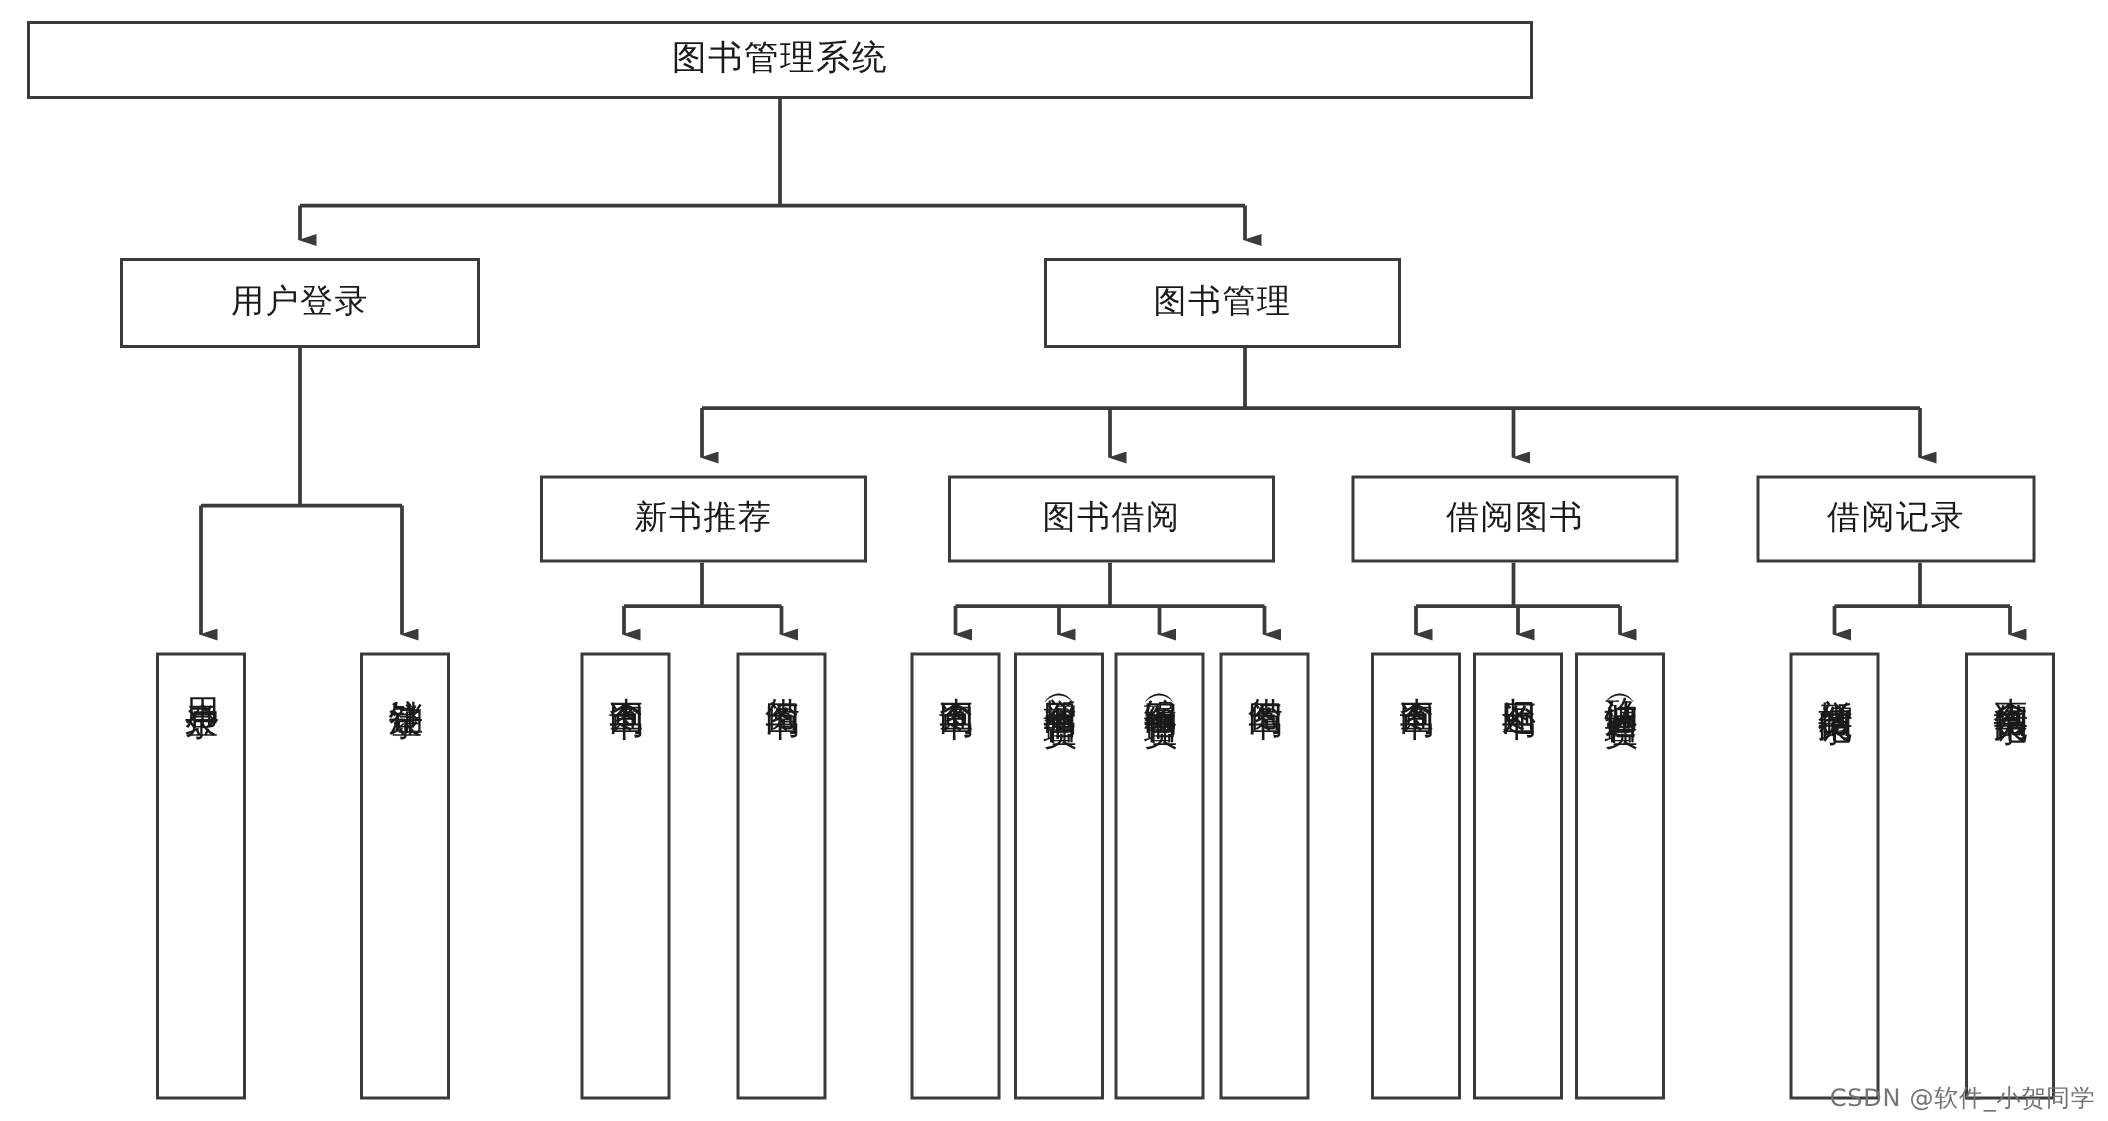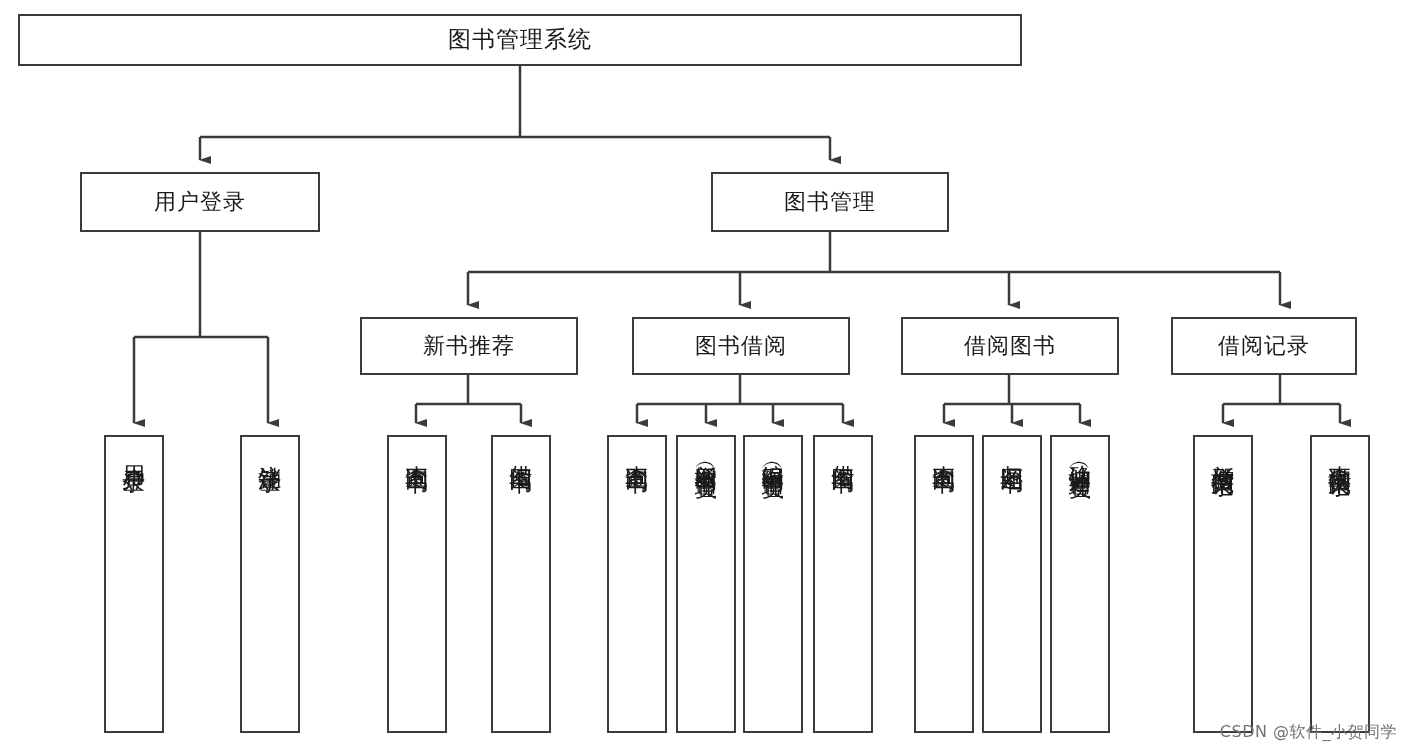--- a/index.html
+++ b/index.html
@@ -133,21 +133,21 @@
     </g>
   </svg>
 
   <div class="node root horizontal" style="left:18px; top:14px; width:1004px; height:52px;">
     <span class="node-label">图书管理系统</span>
   </div>
 
   <div class="node horizontal" style="left:80px; top:172px; width:240px; height:60px;">
     <span class="node-label">用户登录</span>
   </div>
-  <div class="node horizontal" style="left:711px; top:172px; width:238px; height:60px;">
+  <div class="node horizontal" style="left:696px; top:172px; width:238px; height:60px;">
     <span class="node-label">图书管理</span>
   </div>
 
   <div class="node horizontal" style="left:632px; top:317px; width:218px; height:58px;">
     <span class="node-label">图书借阅</span>
   </div>
   <div class="node horizontal" style="left:360px; top:317px; width:218px; height:58px;">
     <span class="node-label">新书推荐</span>
   </div>
   <div class="node horizontal" style="left:901px; top:317px; width:218px; height:58px;">

